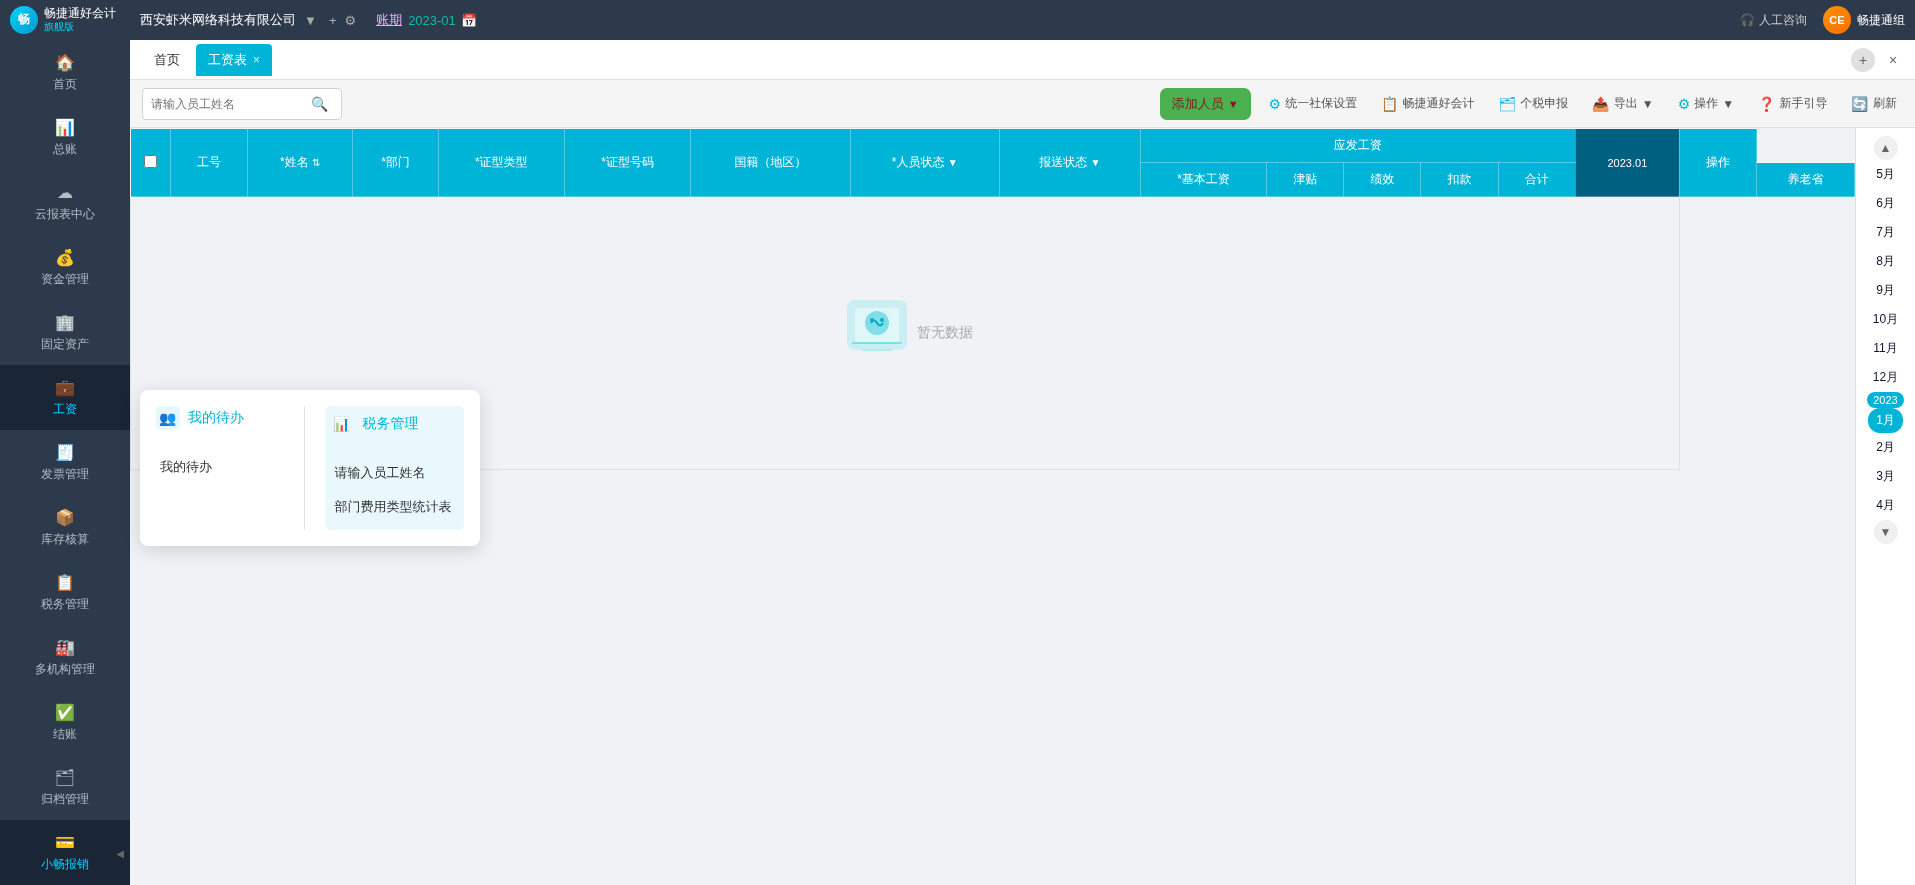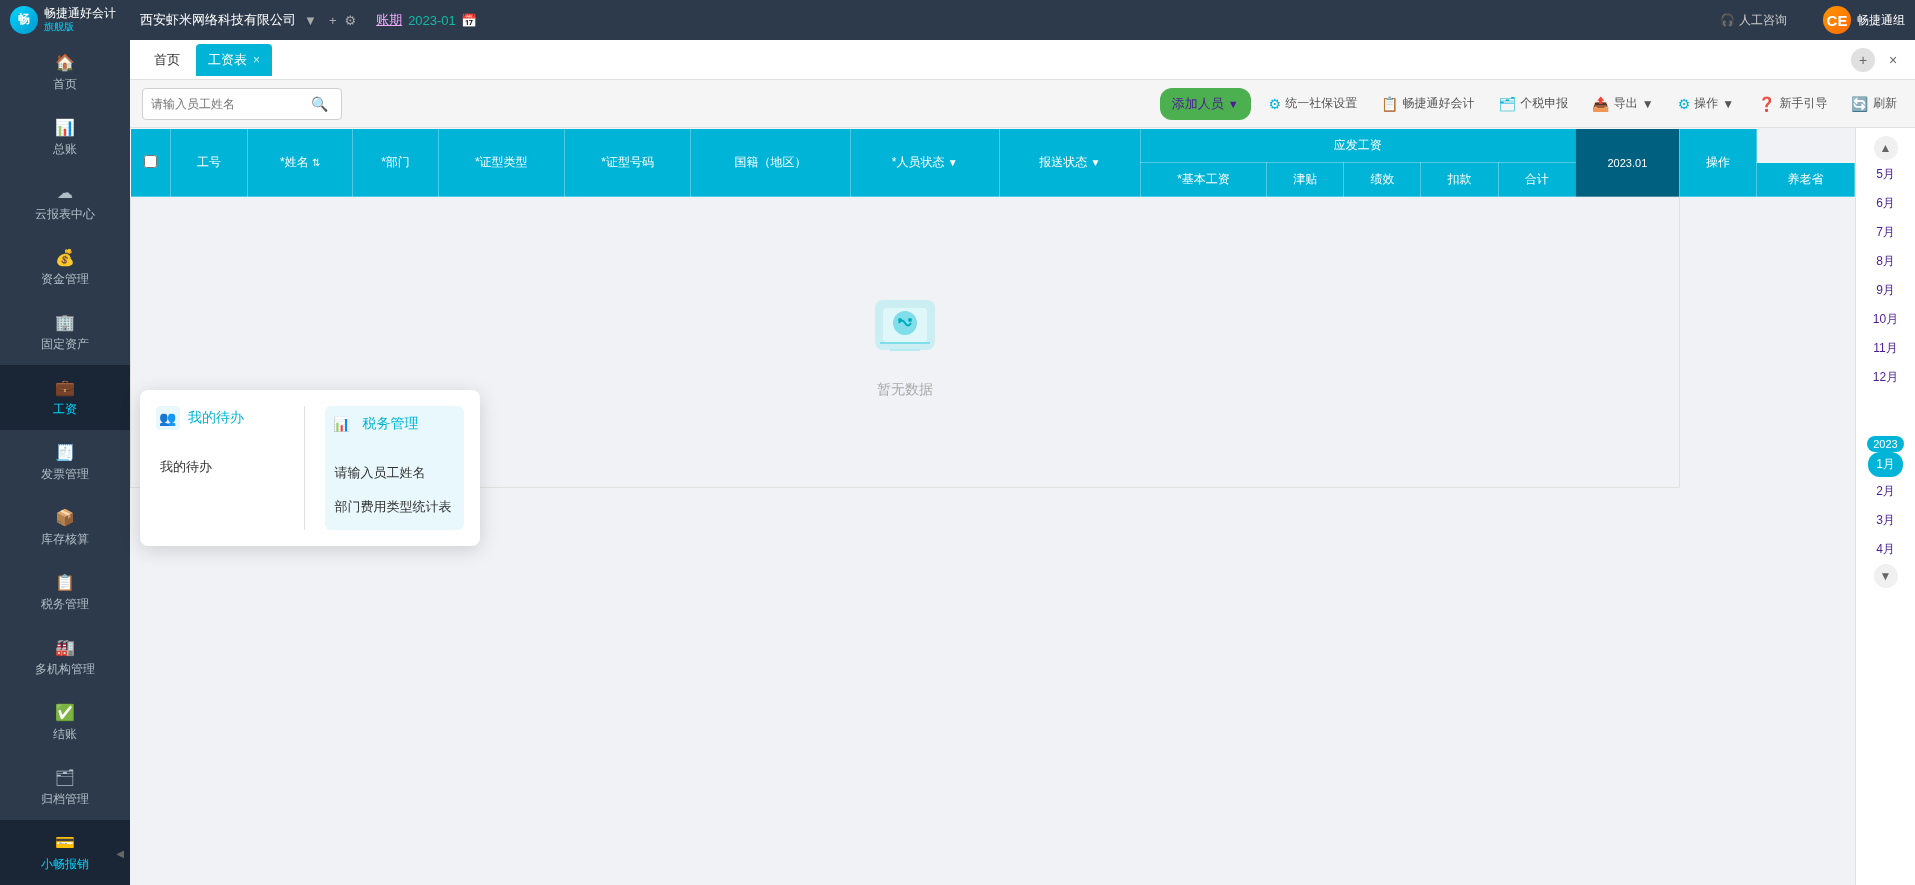--- a/index.html
+++ b/index.html
@@ -80,23 +80,22 @@
     }
     .user-avatar {
       width: 28px;
       height: 28px;
       border-radius: 50%;
       background: linear-gradient(135deg, #ff9500, #ff6b00);
       display: flex;
       align-items: center;
       justify-content: center;
       color: white;
-      font-size: 15px;
+      font-size: 11px;
       font-weight: bold;
-      margin-left: 20px;
     }
     .user-name { color: white; font-size: 12px; }
 
     
     .main-layout {
       display: flex;
       flex: 1;
       overflow: hidden;
     }
 
@@ -247,23 +246,23 @@
       font-size: 14px;
     }
     .toolbar-right {
       margin-left: auto;
       display: flex;
       align-items: center;
       gap: 12px;
     }
     .add-btn {
       background: #4caf50;
-      color: #4c1d95;
+      color: #7f1d1d;
       border: none;
-      border-radius: 12px;
+      border-radius: 7px;
       padding: 0 12px;
       height: 32px;
       display: flex;
       align-items: center;
       gap: 4px;
       cursor: pointer;
       font-size: 13px;
     }
     .add-btn-arrow { font-size: 11px; }
     .toolbar-action {
@@ -307,21 +306,21 @@
     .salary-table tbody tr:nth-child(even) { background: #f9f9f9; }
     .salary-table tbody td {
       padding: 8px 10px;
       border: 1px solid #e0e0e0;
       text-align: center;
       color: #333;
     }
     .checkbox-col { width: 40px; }
     .no-data {
       display: flex;
-      flex-direction: column;
+      flex-direction: row;
       align-items: center;
       justify-content: center;
       padding: 80px 0;
       color: #aaa;
     }
     .no-data-icon {
       width: 80px;
       height: 80px;
       margin-bottom: 16px;
     }
@@ -400,38 +399,37 @@
       border-radius: 50%;
       display: flex;
       align-items: center;
       justify-content: center;
       cursor: pointer;
       color: #666;
       font-size: 12px;
     }
     .timeline-month {
       font-size: 12px;
-      color: #4c1d95;
+      color: #0f172a;
       padding: 6px 4px;
       cursor: pointer;
       text-align: center;
       white-space: nowrap;
     }
     .timeline-month.active {
       background: #00b4d8;
       color: white;
       border-radius: 12px;
       padding: 4px 8px;
     }
     .timeline-year {
       font-size: 11px;
       color: #aaa;
       padding: 4px;
       text-align: center;
-      margin-top: 44px;
     }
     .timeline-year.active-year {
       background: #00b4d8;
       color: white;
       border-radius: 10px;
       font-size: 11px;
       padding: 2px 6px;
     }
   </style>
 </head>

